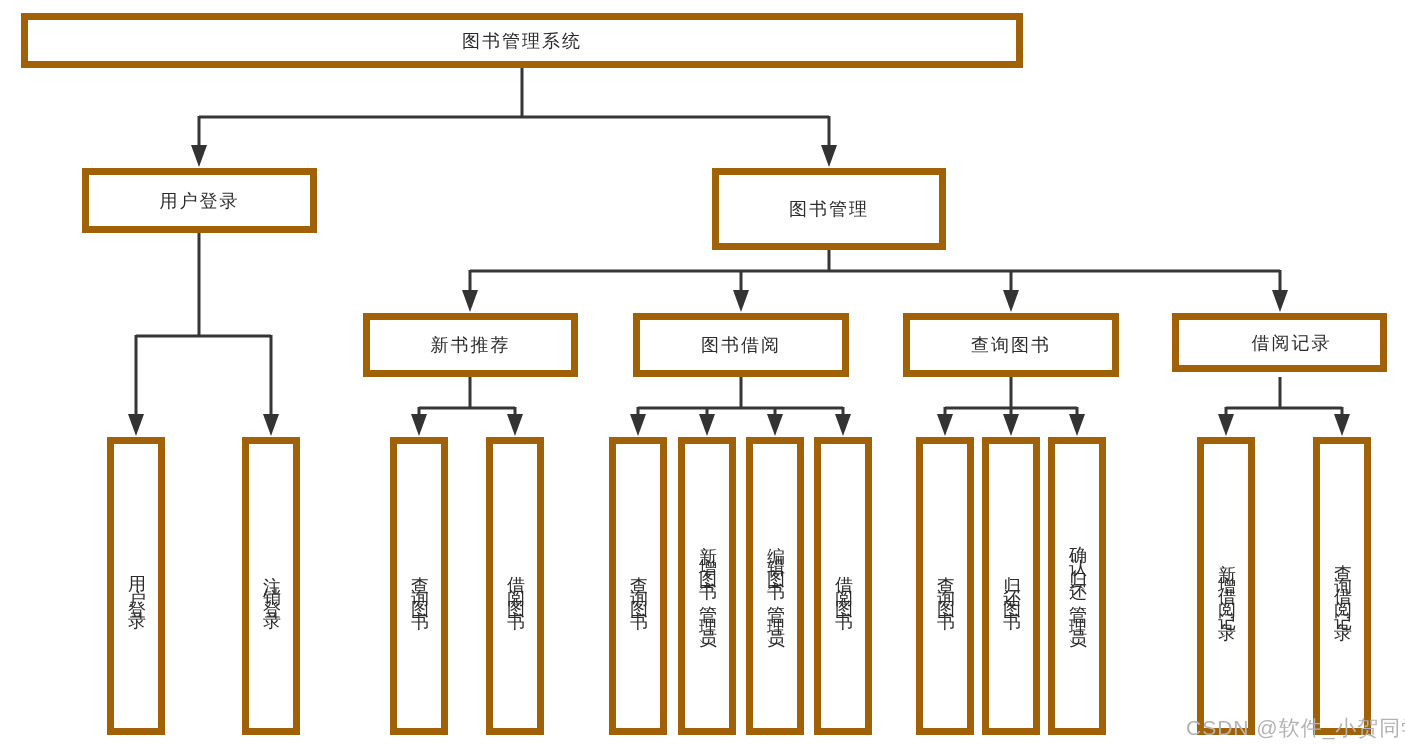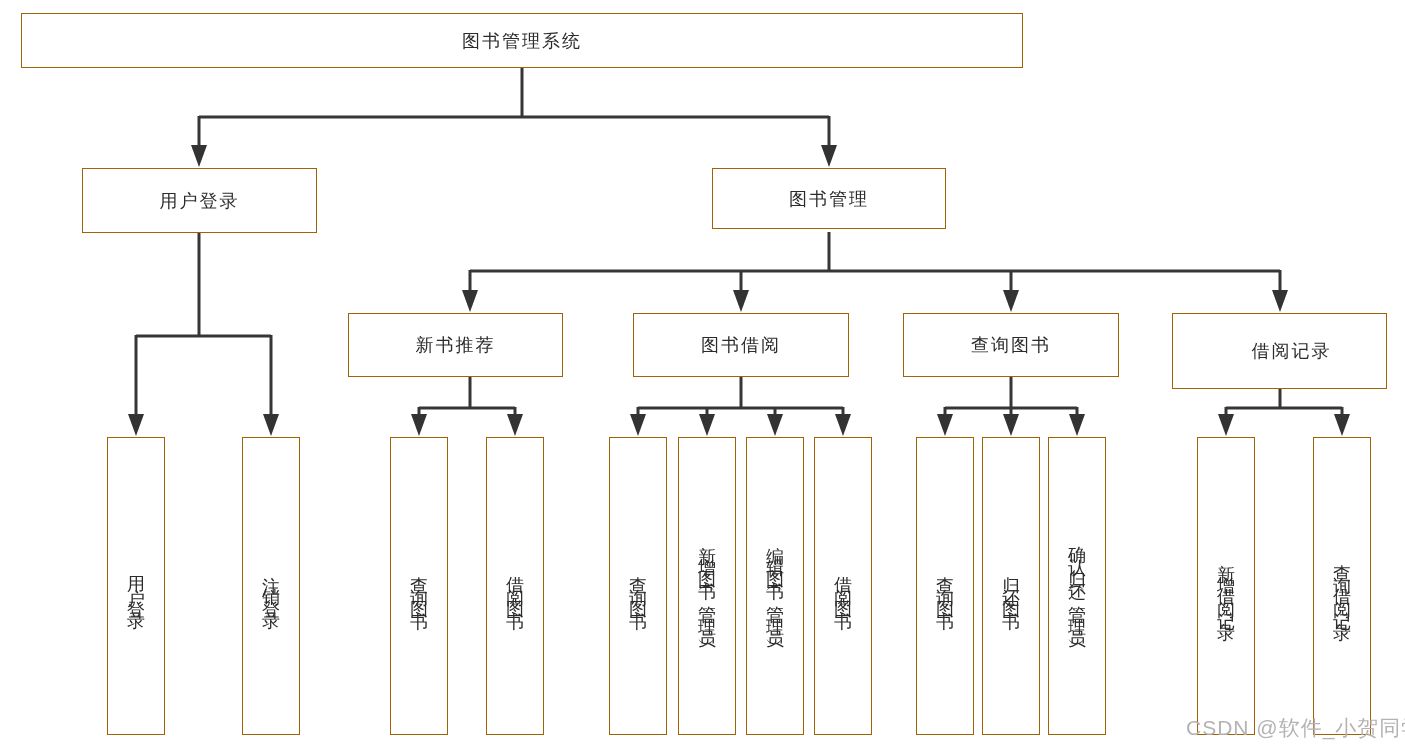--- a/index.html
+++ b/index.html
@@ -3,22 +3,22 @@
 <meta charset="utf-8">
 <style>
   html,body{margin:0;padding:0;background:#fff;}
   .canvas{
     position:relative;width:1405px;height:747px;background:#ffffff;overflow:hidden;
     font-family:"Liberation Sans","DejaVu Sans",sans-serif;
   }
   .wires{position:absolute;left:0;top:0;width:1405px;height:747px;}
   .box{
     position:absolute;box-sizing:border-box;background:#ffffff;
-    border:1px solid #a16207;display:flex;align-items:center;justify-content:center;
-    color:#2b2b2b;font-size:18px;letter-spacing:2px;white-space:nowrap;
+    border:7px solid #a16207;display:flex;align-items:center;justify-content:center;
+    color:#2b2b2b;font-size:18px;letter-spacing:2px;white-space:nowrap;font-family:Liberation Mono, monospace;
   }
   .leaf{top:437px;width:58px;height:298px;}
   .leaf .vtext{
     writing-mode:vertical-rl;text-orientation:mixed;
     font-size:18px;letter-spacing:12px;line-height:1;color:#2b2b2b;
   }
   .watermark{
     position:absolute;left:1186px;top:714px;width:212px;
     color:#b3b3b3;font-size:21px;letter-spacing:1px;white-space:nowrap;
   }
@@ -64,26 +64,26 @@
       <polygon points="1003,414 1019,414 1011,436"></polygon>
       <polygon points="1069,414 1085,414 1077,436"></polygon>
       <polygon points="1218,414 1234,414 1226,436"></polygon>
       <polygon points="1334,414 1350,414 1342,436"></polygon>
     </g>
   </svg>
 
   <div class="box" style="left:21px;top:13px;width:1002px;height:55px;">图书管理系统</div>
 
   <div class="box" style="left:82px;top:168px;width:235px;height:65px;">用户登录</div>
-  <div class="box" style="left:712px;top:168px;width:234px;height:61px;">图书管理</div>
+  <div class="box" style="left:712px;top:168px;width:234px;height:82px;">图书管理</div>
 
-  <div class="box" style="left:348px;top:313px;width:215px;height:64px;">新书推荐</div>
+  <div class="box" style="left:363px;top:313px;width:215px;height:64px;">新书推荐</div>
   <div class="box" style="left:633px;top:313px;width:216px;height:64px;text-align:right;">图书借阅</div>
   <div class="box" style="left:903px;top:313px;width:216px;height:64px;">查询图书</div>
-  <div class="box" style="left:1172px;top:313px;width:215px;height:76px;padding-left:24px;">借阅记录</div>
+  <div class="box" style="left:1172px;top:313px;width:215px;height:59px;padding-left:24px;">借阅记录</div>
 
   <div class="box leaf" style="left:107px;">
     <span class="vtext">用户登录</span>
   </div>
   <div class="box leaf" style="left:242px;">
     <span class="vtext">注销登录</span>
   </div>
 
   <div class="box leaf" style="left:390px;">
     <span class="vtext">查询图书</span>

